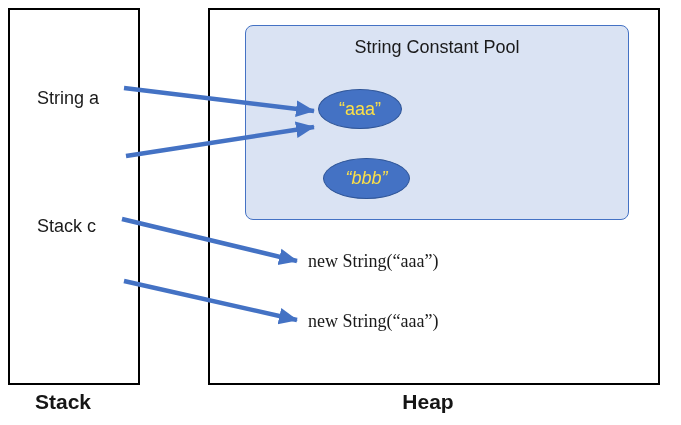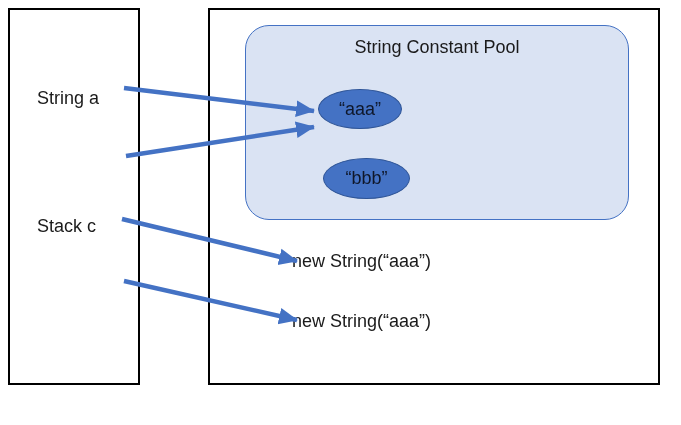--- a/index.html
+++ b/index.html
@@ -39,53 +39,54 @@
   .var-c { top: 203px; }
   .var-d { top: 270px; }
   .pool {
     position: absolute;
     left: 245px;
     top: 25px;
     width: 384px;
     height: 195px;
     background: #dae3f3;
     border: 1.5px solid #4472c4;
-    border-radius: 24px;
+    border-radius: 8px;
     box-sizing: border-box;
   }
   .pool-title {
     position: absolute;
     left: 0;
     top: 11px;
     width: 100%;
     text-align: center;
     font-size: 18px;
     white-space: nowrap;
   }
   .literal {
     position: absolute;
     background: #4472c4;
     border: 1.2px solid #2f5597;
     border-radius: 50%;
     display: flex;
     align-items: center;
     justify-content: center;
     font-size: 18px;
-    color: #0f172a;
+    color: #fde047;
     box-sizing: border-box;
   }
   .literal-aaa { left: 318px; top: 89px;  width: 84px; height: 40px; }
-  .literal-bbb { left: 323px; top: 158px; width: 87px; height: 41px; }
+  .literal-bbb { left: 323px; top: 158px; width: 87px; height: 41px; font-style: italic; }
   .heap-object {
     position: absolute;
-    left: 292px;
+    left: 308px;
     height: 26px;
     line-height: 26px;
     font-size: 18px;
     white-space: nowrap;
+    font-family: Liberation Serif, serif;
   }
   .heap-object-1 { top: 248px; }
   .heap-object-2 { top: 308px; }
   .caption {
     position: absolute;
     top: 390px;
     font-weight: bold;
     font-size: 21px;
     text-align: center;
     color: #151515;
@@ -133,14 +134,16 @@
       <marker id="arrowhead" markerWidth="4.6" markerHeight="4.4" refX="4" refY="2" orient="auto" markerUnits="strokeWidth">
         <path d="M0,0.15 L4.2,2 L0,3.85 Z" fill="#4472c4"></path>
       </marker>
     </defs>
   <line x1="124" y1="88" x2="314" y2="111" class="arrow-line" marker-end="url(#arrowhead)"></line>
       <line x1="126" y1="156" x2="314" y2="127" class="arrow-line" marker-end="url(#arrowhead)"></line>
       <line x1="122" y1="219" x2="297" y2="261" class="arrow-line" marker-end="url(#arrowhead)"></line>
       <line x1="124" y1="281" x2="297" y2="320" class="arrow-line" marker-end="url(#arrowhead)"></line>
     </svg>
 
+  <div class="caption caption-stack">Stack</div>
+  <div class="caption caption-heap">Heap</div>
 
 </div>
 
 </body></html>

